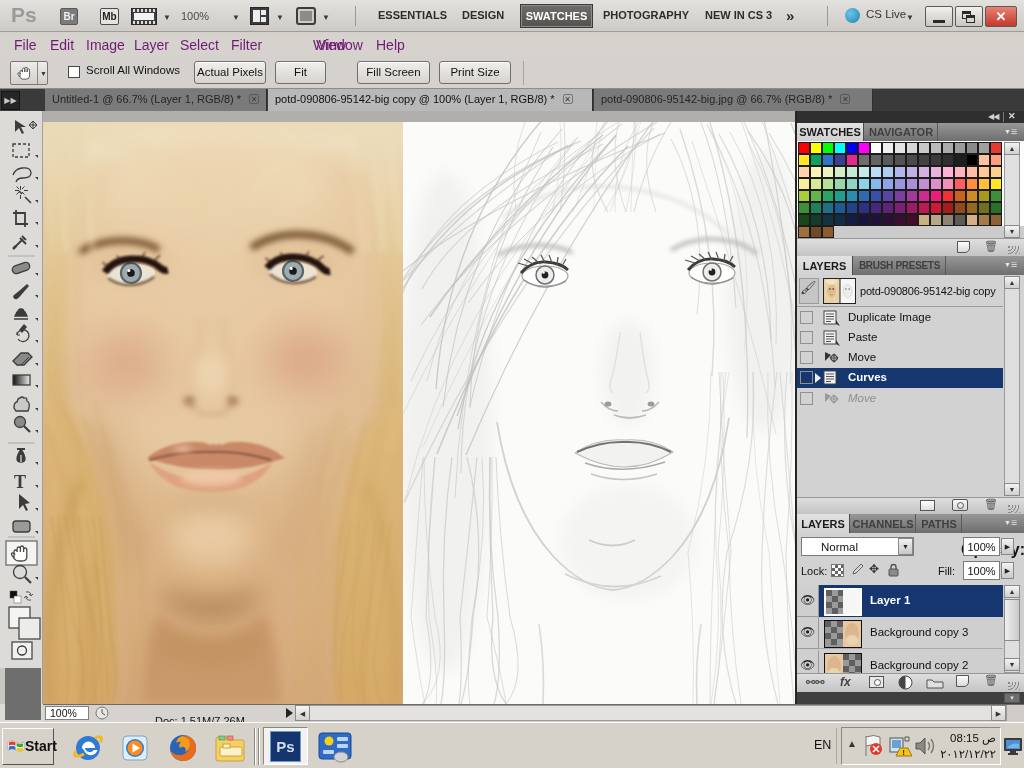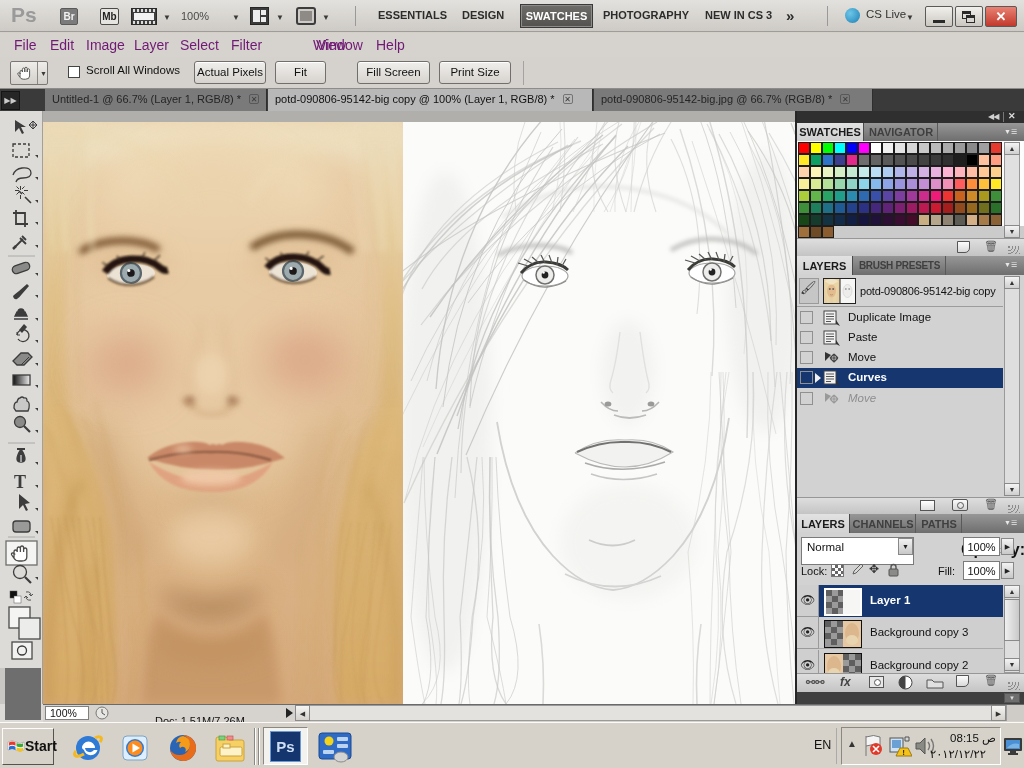--- a/index.html
+++ b/index.html
@@ -673,21 +673,21 @@
     <div class="abs" style="left:4px;top:2px;width:7px;height:7px;border:1px solid #555;border-radius:50%;"></div>
   </div>
 <div class="abs" style="left:984px;top:498px;font-size:11px;color:#555;">🗑</div>
 <div class="abs" style="left:1008px;top:505px;width:12px;height:8px;background:repeating-radial-gradient(circle at 1px 1px,#8a8a8a 0 .8px,transparent 1px 3px);"></div>
 <div class="abs" style="left:797px;top:514px;width:227px;height:19px;background:linear-gradient(#979797,#6e6e6e);"></div>
 <div class="abs" style="left:797px;top:514px;width:53px;height:19px;background:linear-gradient(#e2e2e2,#d2d2d2);border-right:1px solid #4a4a4a;color:#1a1a1a;font-size:11px;font-weight:bold;text-align:center;line-height:20px;">LAYERS</div>
 <div class="abs" style="left:851px;top:514px;width:65px;height:19px;border-right:1px solid #5a5a5a;color:#3f3f3f;font-size:11px;font-weight:bold;text-align:center;line-height:20px;">CHANNELS</div>
 <div class="abs" style="left:917px;top:514px;width:45px;height:19px;border-right:1px solid #5a5a5a;color:#3f3f3f;font-size:11px;font-weight:bold;text-align:center;line-height:20px;">PATHS</div>
 <div class="abs" style="left:1004px;top:519px;font-size:7px;color:#e8e8e8;">▼☰</div>
 <div class="abs" style="left:797px;top:533px;width:227px;height:52px;background:#d2d2d2;"></div>
-<div class="abs" style="left:801px;top:537px;width:113px;height:28px;background:#fff;border:1px solid #7a7a7a;font-size:11.5px;color:#111;line-height:18px;padding-left:5px;">Normal</div>
+<div class="abs" style="left:801px;top:537px;width:113px;height:19px;background:#fff;border:1px solid #7a7a7a;font-size:11.5px;color:#111;line-height:18px;padding-left:19px;">Normal</div>
 <div class="abs" style="left:898px;top:538px;width:15px;height:17px;background:linear-gradient(#f2f2f2,#c8c8c8);border:1px solid #888;font-size:7px;color:#222;text-align:center;line-height:16px;">▼</div>
 <div class="abs" style="left:961px;top:541px;font-size:16px;color:#111;font-weight:bold;">Opacity:</div>
 <div class="abs" style="left:963px;top:537px;width:37px;height:19px;background:#fff;border:1px solid #7a7a7a;font-size:11px;color:#111;text-align:center;line-height:18px;">100%</div>
 <div class="abs" style="left:1001px;top:538px;width:13px;height:17px;background:linear-gradient(#f2f2f2,#c8c8c8);border:1px solid #888;font-size:7px;color:#222;text-align:center;line-height:16px;">▶</div>
 <div class="abs" style="left:801px;top:565px;font-size:11px;color:#111;">Lock:</div>
 <div class="abs checker" style="left:831px;top:564px;width:13px;height:13px;border:1px solid #777;background-size:6px 6px;background-position:0 0,3px 3px;background-color:#fff;"></div>
 <svg class="abs" style="left:851px;top:563px;" width="13" height="13" viewBox="0 0 13 13">
     <path d="M2 11 l1 -3 l7 -7 l2 2 l-7 7 Z" fill="#d8d8d6" stroke="#555" stroke-width=".9"></path>
   </svg>
 <div class="abs" style="left:869px;top:562px;font-size:12px;color:#333;">✥</div>
@@ -907,20 +907,20 @@
     <rect x="4" y="6" width="9" height="8" fill="#6aa0d4"></rect>
     <path d="M17 3 v4 h4 v-4 Z" fill="#d4d4d4" stroke="#555"></path>
     <path d="M12 14 h8 l4 8 h-16 Z" fill="#f4c21a" stroke="#9a7a10"></path>
     <text x="14.5" y="21" font-size="7" font-weight="bold" fill="#111">!</text>
   </svg>
 <svg class="abs" style="left:914px;top:736px;" width="22" height="20" viewBox="0 0 22 20">
     <path d="M2 7 h4 l5 -5 v16 l-5 -5 h-4 Z" fill="#8a8a84" stroke="#555"></path>
     <path d="M14 6 q3 4 0 8 M17 3 q5 7 0 14" fill="none" stroke="#777" stroke-width="1.4"></path>
   </svg>
 <div class="abs" style="left:938px;top:731px;width:58px;text-align:right;font-size:11.5px;color:#111;">08:15 ص</div>
-<div class="abs" style="left:930px;top:747px;width:66px;text-align:left;font-size:11.5px;color:#111;">٢٠١٢/١٢/٢٢</div>
+<div class="abs" style="left:930px;top:747px;width:66px;text-align:right;font-size:11.5px;color:#111;">٢٠١٢/١٢/٢٢</div>
 <svg class="abs" style="left:1003px;top:736px;" width="20" height="20" viewBox="0 0 20 20">
     <rect x="1" y="2" width="18" height="13" rx="1" fill="#3a3a3a"></rect>
     <rect x="3" y="4" width="14" height="9" fill="#4a90d4"></rect>
     <path d="M4 12 q5 -6 12 -4 l0 4 Z" fill="#7ab4e4"></path>
     <rect x="7" y="15" width="6" height="2" fill="#3a3a3a"></rect>
     <rect x="5" y="17" width="10" height="2" fill="#3a3a3a"></rect>
   </svg>
 
 </body></html>

